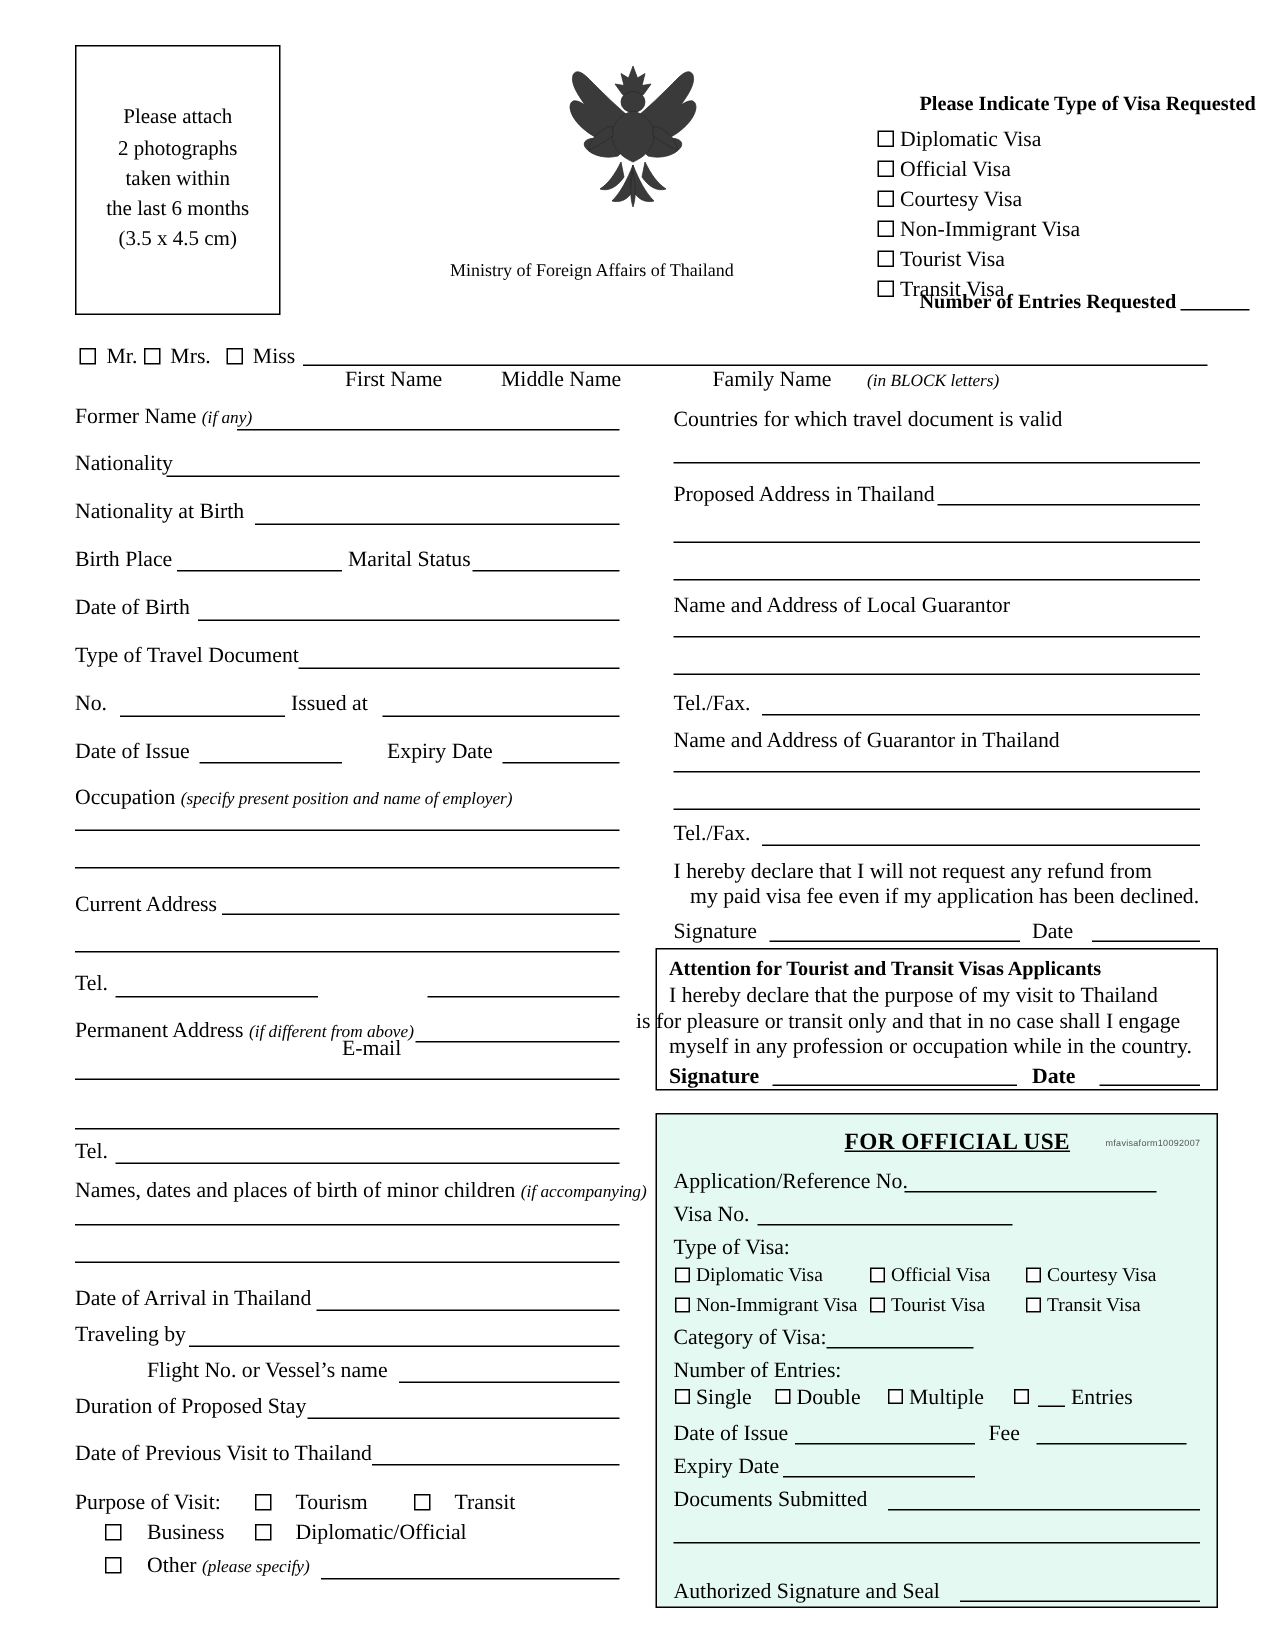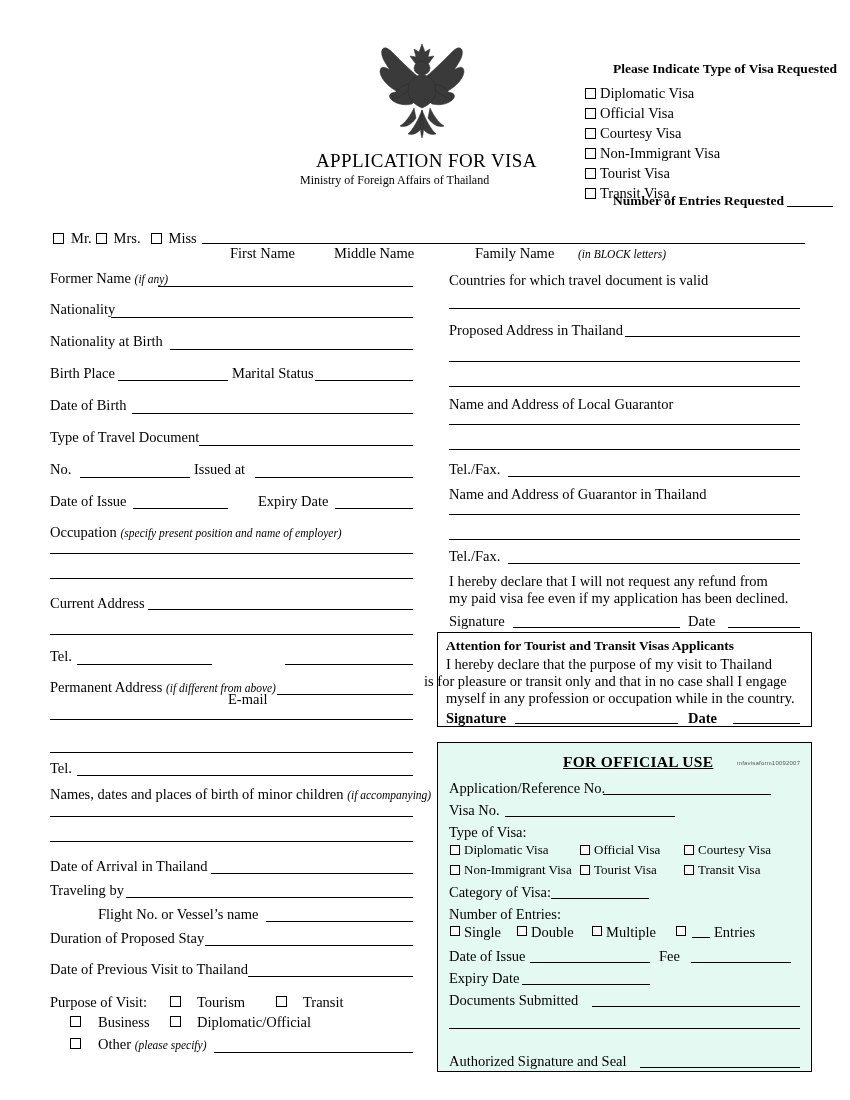--- a/index.html
+++ b/index.html
@@ -56,20 +56,29 @@
   #form-code{
     font-size:6px;color:#555;letter-spacing:.2px;
     font-family:"Liberation Sans","DejaVu Sans",sans-serif;
   }
 </style>
 </head>
 <body>
 
 <div class="page">
 
+  <div class="abs" id="photo-box">
+    <div class="inner">
+      <div>Please attach</div>
+      <div>2 photographs</div>
+      <div>taken within</div>
+      <div>the last 6 months</div>
+      <div>(3.5 x 4.5 cm)</div>
+    </div>
+  </div>
 
   <div class="abs" id="emblem">
     <svg viewBox="0 0 88 110" width="88" height="110" aria-hidden="true">
       <g fill="#3a3a3a" stroke="#2b2b2b" stroke-width="0.5">
 
         <path d="M44 48 C34 40 24 30 14 20 C10 16 6 14 4 18 C2 24 8 32 12 38
                  C6 34 2 34 2 40 C3 48 12 56 20 60 C14 60 10 62 12 66
                  C16 72 26 74 34 72 L44 62 Z"></path>
 
         <path d="M44 48 C54 40 64 30 74 20 C78 16 82 14 84 18 C86 24 80 32 76 38
@@ -90,21 +99,20 @@
         <path d="M36 76 C32 84 28 90 22 94 C28 96 34 92 38 86 Z"></path>
         <path d="M52 76 C56 84 60 90 66 94 C60 96 54 92 50 86 Z"></path>
 
         <path d="M44 78 C40 88 36 96 30 102 C38 104 44 98 46 90 Z"></path>
         <path d="M44 78 C48 88 52 96 58 102 C50 104 44 98 42 90 Z"></path>
         <path d="M44 82 C42 92 42 100 44 106 C46 100 46 92 44 82 Z"></path>
       </g>
     </svg>
   </div>
 
-  <div class="abs t" id="form-title" style="left:316px;top:150px;">APPLICATION FOR VISA</div>
   <div class="abs t" id="form-subtitle" style="left:300px;top:174px;">Ministry of Foreign Affairs of Thailand</div>
 
   <div class="abs t b" style="left:613px;top:61px;font-size:13.5px;">Please Indicate Type of Visa Requested</div>
 
   <div class="abs" style="left:585px;top:84px;">
     <div style="margin-bottom:2px;">
       <span class="cb"></span>
       <span class="t">Diplomatic Visa</span>
     </div>
     <div style="margin-bottom:2px;">
@@ -247,21 +255,21 @@
   <div class="rule" style="left:508px;top:476px;width:292px;"></div>
 
   <div class="abs t" style="left:449px;top:486px;">Name and Address of Guarantor in Thailand</div>
   <div class="rule" style="left:449px;top:514px;width:351px;"></div>
   <div class="rule" style="left:449px;top:539px;width:351px;"></div>
 
   <div class="abs t" style="left:449px;top:548px;">Tel./Fax.</div>
   <div class="rule" style="left:508px;top:563px;width:292px;"></div>
 
   <div class="abs t" style="left:449px;top:573px;">I hereby declare that I will not request any refund from</div>
-  <div class="abs t" style="left:449px;top:590px;">my paid visa fee even if my application has been declined.</div>
+  <div class="abs t" style="left:460px;top:590px;">my paid visa fee even if my application has been declined.</div>
 
   <div class="abs t" style="left:449px;top:613px;">Signature</div>
   <div class="rule" style="left:513px;top:627px;width:167px;"></div>
   <div class="abs t" style="left:688px;top:613px;">Date</div>
   <div class="rule" style="left:728px;top:627px;width:72px;"></div>
 
   <div class="abs" id="attention-box"></div>
   <div class="abs t" style="left:446px;top:656px;">I hereby declare that the purpose of my visit to Thailand</div>
   <div class="abs t b" style="left:446px;top:638px;font-size:13.5px;">Attention for Tourist and Transit Visas Applicants</div>
   <div class="abs t" style="left:424px;top:673px;">is for pleasure or transit only and that in no case shall I engage</div>

